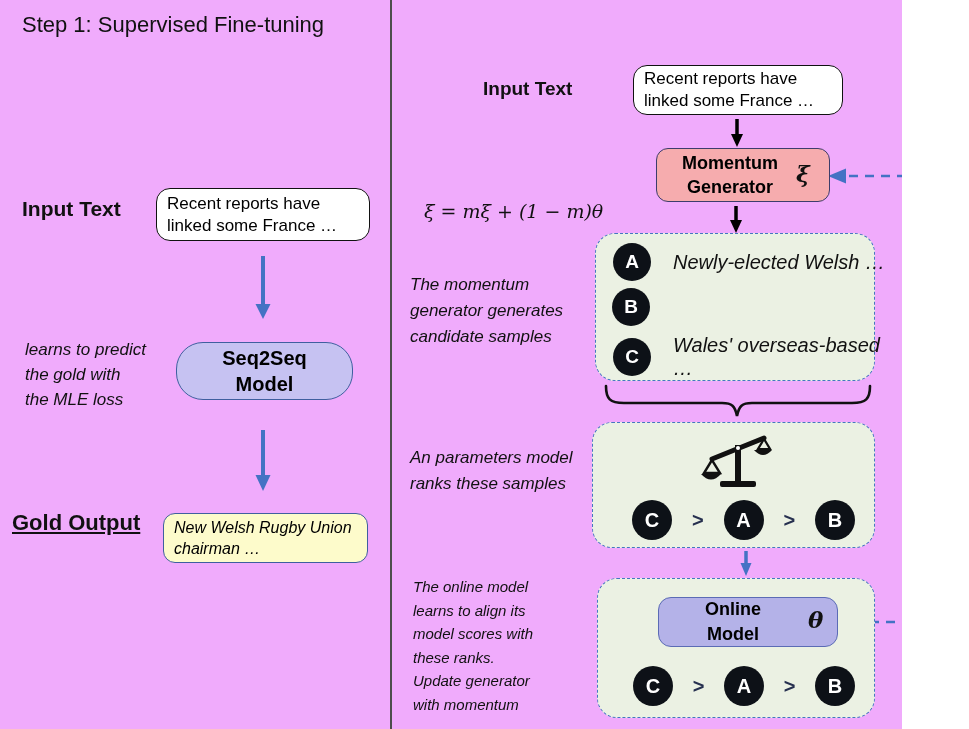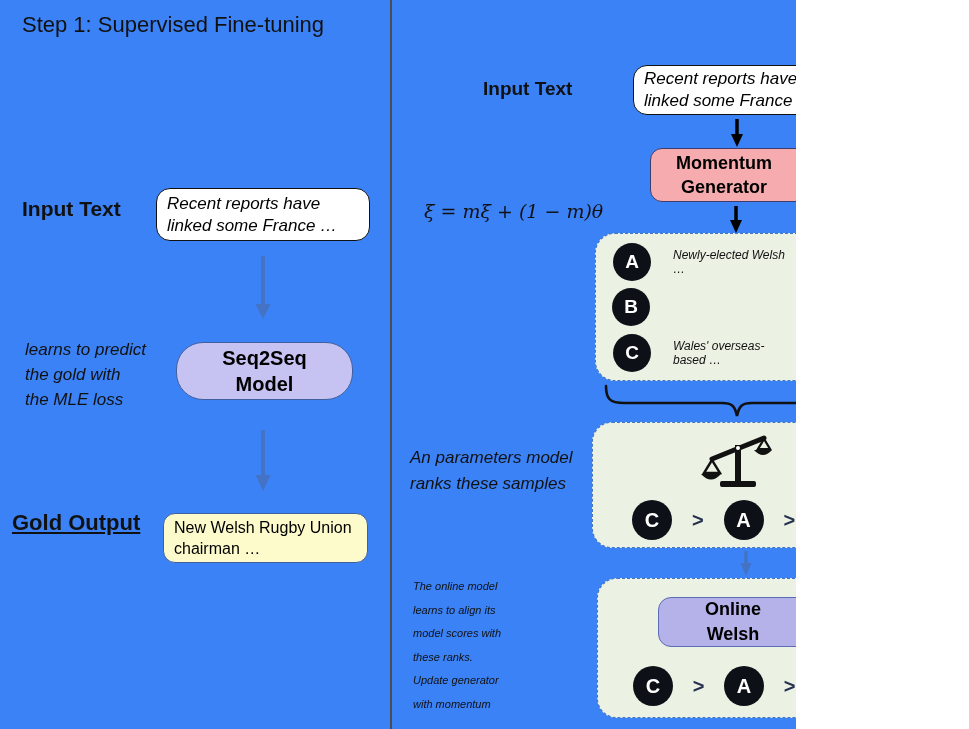--- a/index.html
+++ b/index.html
@@ -1,65 +1,65 @@
 <!DOCTYPE html>
 <html><head>
 <meta charset="utf-8">
 <style>
   html,body{margin:0;padding:0;background:#ffffff;}
   .canvas{
-    position:relative;width:796px;height:729px;background:#3b82f6;
+    position:relative;width:902px;height:729px;background:#f0abfc;
     font-family:"Liberation Sans",sans-serif;color:#000;overflow:hidden;
   }
   .abs{position:absolute;}
   .pre{white-space:pre-line;}
   .title{font-size:22px;color:#111;}
   .title2{font-size:20px;color:#111;text-align:center;}
   .bold-label{font-weight:bold;font-size:21px;color:#111;}
   .annot{font-style:italic;font-size:17px;line-height:25px;color:#111;}
   .io-box{
     background:#ffffff;border:1.8px solid #111;border-radius:14px;
-    font-style:italic;font-size:17px;line-height:22px;
+    font-size:17px;line-height:22px;
     display:flex;align-items:center;padding:9px 10px;box-sizing:border-box;
   }
   .model-box{
     background:#C6C2F2;border:1.8px solid #3F5F9F;border-radius:27px;
     display:flex;align-items:center;justify-content:center;text-align:center;
     font-weight:bold;font-size:20px;line-height:26px;box-sizing:border-box;
   }
   .gold-box{
     background:#FDFBCB;border:1.6px solid #3F5F9F;border-radius:12px;
-    font-size:16px;line-height:21px;
+    font-style:italic;font-size:16px;line-height:21px;
     display:flex;align-items:center;padding:4px 10px;box-sizing:border-box;
   }
   .gen-box{
     background:#F6ACAE;border:1.8px solid #3D3D6B;border-radius:12px;
     display:flex;align-items:center;justify-content:center;text-align:center;
-    font-weight:bold;font-size:18px;line-height:24px;box-sizing:border-box;
+    font-weight:bold;font-size:18px;line-height:24px;box-sizing:border-box;margin-left:6px;
   }
   .online-box{
     background:#B4B2E8;border:1.5px solid #5B6BB5;border-radius:13px;
     display:flex;align-items:center;justify-content:center;text-align:center;
     font-weight:bold;font-size:18px;line-height:25px;box-sizing:border-box;
   }
   .green-box{
     background:#EBF1E3;border:1.6px dashed #4477C0;border-radius:20px;
     box-sizing:border-box;
   }
   .sym{
     position:absolute;font-family:"DejaVu Serif",serif;font-style:italic;
     font-weight:bold;font-size:23px;color:#111;
   }
   .circle{
     width:38px;height:38px;border-radius:50%;background:#0D1117;color:#fff;
     display:flex;align-items:center;justify-content:center;
     font-weight:bold;font-size:19px;flex:0 0 auto;
   }
   .cand-row{display:flex;align-items:center;}
-  .cand-text{font-style:italic;font-size:12px;margin-left:22px;color:#111;}
+  .cand-text{font-style:italic;font-size:20px;margin-left:22px;color:#111;}
   .rank-row{display:flex;align-items:center;justify-content:space-between;}
   .rank-row .circle{width:40px;height:40px;font-size:20px;}
   .gt{font-weight:bold;font-size:20px;color:#26304f;}
   .formula{font-family:"DejaVu Serif",serif;font-style:italic;font-size:19px;color:#111;text-align:right;}
   .divider{position:absolute;left:390px;top:0;width:2px;height:729px;background:#4d4d4d;}
   .mu-label{
     background:#FFFF00;color:#000;font-size:20px;
     writing-mode:vertical-rl;text-orientation:mixed;
     padding:6px 3px;letter-spacing:0.5px;text-align:center;
   }
@@ -145,20 +145,23 @@
     <div class="cand-text">Newly-elected Welsh …</div>
   </div>
   <div class="abs cand-row" style="left:612px;top:288px;">
     <div class="circle">B</div>
   </div>
   <div class="abs cand-row" style="left:613px;top:334px;">
     <div class="circle">C</div>
     <div class="cand-text">Wales' overseas-based …</div>
   </div>
 
+  <div class="abs annot pre" style="left:410px;top:272px;font-size:17px;line-height:26px;">The momentum
+generator generates
+candidate samples</div>
 
   <div class="abs green-box" style="left:592px;top:422px;width:283px;height:126px;"></div>
 
   <svg class="abs" style="left:700px;top:425px;" width="76" height="68" viewBox="0 0 76 68">
     <line x1="12" y1="34" x2="64" y2="13" stroke="#111" stroke-width="5" stroke-linecap="round"></line>
     <line x1="38" y1="20" x2="38" y2="56" stroke="#111" stroke-width="6"></line>
     <circle cx="38" cy="23" r="2" fill="#fff"></circle>
     <path d="M12,35 L4,48 L20,48 Z" fill="none" stroke="#111" stroke-width="2.4"></path>
     <path d="M1,49 Q11,60 21,49 Z" fill="#111"></path>
     <path d="M64,14 L58,24 L70,24 Z" fill="none" stroke="#111" stroke-width="2.2"></path>
@@ -173,32 +176,32 @@
     <div class="circle">C</div>
     <div class="gt">&gt;</div>
     <div class="circle">A</div>
     <div class="gt">&gt;</div>
     <div class="circle">B</div>
   </div>
 
   <div class="abs green-box" style="left:597px;top:578px;width:278px;height:140px;"></div>
 
   <div class="abs online-box pre" style="left:658px;top:597px;width:180px;height:50px;padding-right:30px;">Online
-Welsh</div>
+Model</div>
   <div class="sym" style="left:808px;top:606px;">θ</div>
 
   <div class="abs rank-row" style="left:633px;top:666px;width:222px;">
     <div class="circle">C</div>
     <div class="gt">&gt;</div>
     <div class="circle">A</div>
     <div class="gt">&gt;</div>
     <div class="circle">B</div>
   </div>
 
-  <div class="abs annot pre" style="left:413px;top:575px;font-size:11px;line-height:23.5px;">The online model
+  <div class="abs annot pre" style="left:413px;top:575px;font-size:15px;line-height:23.5px;">The online model
 learns to align its
 model scores with
 these ranks.
 Update generator
 with momentum</div>
 
   <div class="abs mu-label" style="left:928px;top:288px;height:188px;">Momentum Update</div>
 
 </div>
 

